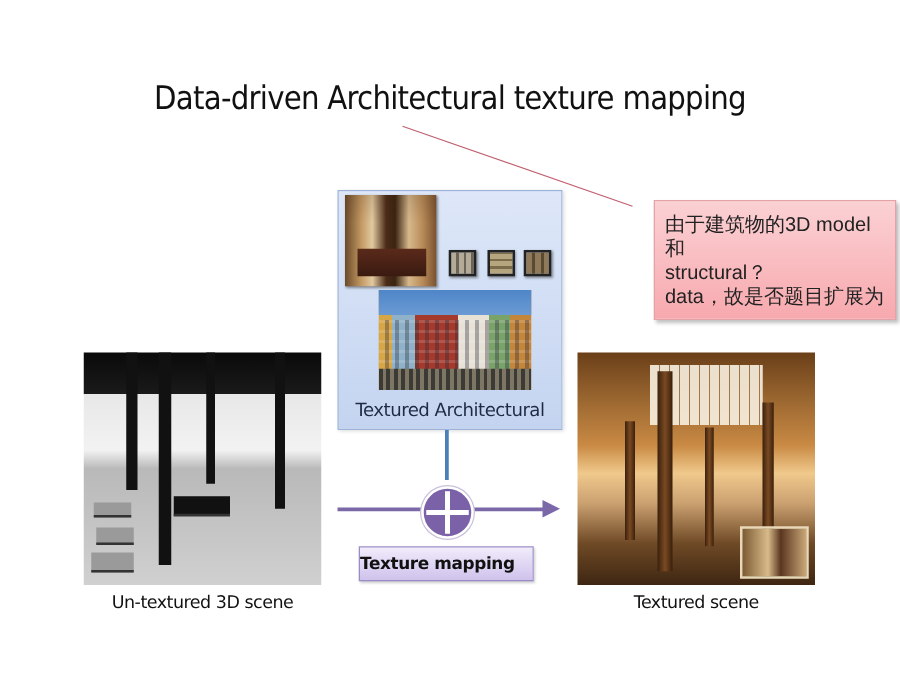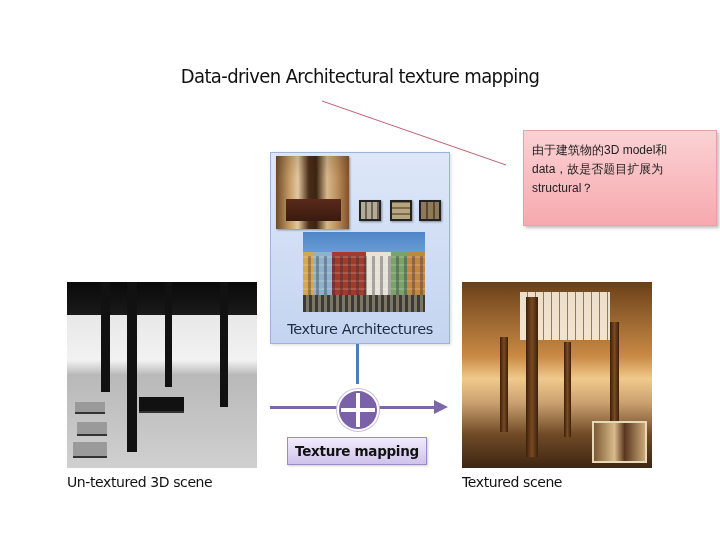--- a/index.html
+++ b/index.html
@@ -2,30 +2,30 @@
 <html><head>
 <meta charset="utf-8">
 <style>
   html, body { margin: 0; padding: 0; }
   body {
     width: 720px; height: 540px; background: #ffffff; position: relative; overflow: hidden;
     font-family: "Liberation Sans", "DejaVu Sans", sans-serif;
   }
   .title {
     position: absolute; left: 0; top: 64px; width: 720px; text-align: center;
-    font-size: 20px; color: #111; font-family: "DejaVu Sans", sans-serif; letter-spacing: -0.6px;
+    font-size: 26px; color: #111; font-family: "DejaVu Sans", sans-serif; letter-spacing: -0.6px;
     font-stretch: condensed;
   }
   .callout-line { position: absolute; left: 0; top: 0; }
   .callout {
-    position: absolute; left: 523px; top: 130px; width: 194px; height: 96px;
+    position: absolute; left: 523px; top: 160px; width: 194px; height: 96px;
     background: linear-gradient(#fbd1d4, #f7a9ae);
     border: 1px solid #e4a2a6; box-shadow: 2px 2px 3px rgba(0,0,0,0.25);
     box-sizing: border-box; padding: 10px 6px 6px 8px;
-    font-size: 12px; line-height: 19px; color: #222;
+    font-size: 16px; line-height: 19px; color: #222;
   }
   .arch-panel {
     position: absolute; left: 270px; top: 152px; width: 180px; height: 192px;
     background: linear-gradient(#dde7f8, #c4d4f0);
     border: 1px solid #9db3d9; box-sizing: border-box;
     box-shadow: 1px 1px 3px rgba(0,0,0,0.15);
   }
   .img { position: absolute; overflow: hidden; }
   .interior-thumb {
     left: 5px; top: 3px; width: 73px; height: 73px;
@@ -73,21 +73,21 @@
   .mix-node {
     position: absolute; left: 337px; top: 389px; width: 38px; height: 38px; border-radius: 50%;
     background: #7b62a8; border: 2px solid #fff; box-shadow: 0 0 0 1px #c9c0dc;
   }
   .mix-node::before { content:""; position:absolute; left: 17px; top: 2px; width: 4px; height: 34px; background:#fff; }
   .mix-node::after { content:""; position:absolute; left: 2px; top: 17px; width: 34px; height: 4px; background:#fff; }
   .tm-box {
     position: absolute; left: 287px; top: 437px; width: 140px; height: 28px; box-sizing: border-box;
     background: linear-gradient(#f1ecfb, #cfc2ec); border: 1px solid #9c8cc6;
     box-shadow: 1px 1px 2px rgba(0,0,0,0.2);
-    text-align: center; line-height: 26px; font-weight: bold; font-size: 13.5px; color: #111;
+    line-height: 26px; font-weight: bold; font-size: 13.5px; color: #111;
     font-family: "DejaVu Sans", sans-serif; letter-spacing: -0.3px;
   }
   .scene-left {
     position: absolute; left: 67px; top: 282px; width: 190px; height: 186px;
     background:
       linear-gradient(180deg, #0a0a0a 0%, #1a1a1a 18%, #e8e8e8 18%, #f2f2f2 42%, #b9b9b9 50%, #d0d0d0 100%);
   }
   .scene-left .pillar { position: absolute; background: #111; }
   .scene-left .slab { position: absolute; background: #9a9a9a; border-bottom: 2px solid #333; }
   .scene-right {
@@ -101,46 +101,46 @@
                 #f8f0e0;
     opacity: 0.9;
   }
   .scene-right .pillar { position: absolute; background: linear-gradient(90deg, #3a200c, #7a4a22, #3a200c); }
   .scene-right .inset {
     position: absolute; right: 5px; bottom: 5px; width: 55px; height: 42px;
     border: 2px solid #e8d8b8; box-sizing: border-box;
     background: linear-gradient(90deg, #7c5a34, #d8bb8a 40%, #5a3620 60%, #caa878);
   }
   .cap {
-    position: absolute; top: 474px; font-size: 14px; color: #111; 
+    position: absolute; top: 474px; font-size: 14px; color: #111; text-align: center;
     font-family: "DejaVu Sans", sans-serif; letter-spacing: -0.4px;
   }
 </style>
 </head>
 <body>
 
 <div class="title">Data-driven Architectural texture mapping</div>
 
 <svg class="callout-line" width="720" height="540">
   <line x1="322" y1="101" x2="506" y2="165" stroke="#c06070" stroke-width="1"></line>
 </svg>
 
 <div class="callout">
   <div>由于建筑物的3D model和</div>
+  <div>structural？</div>
   <div>data，故是否题目扩展为</div>
-  <div>structural？</div>
 </div>
 
 <div class="arch-panel">
   <div class="img interior-thumb"></div>
   <div class="img tex-tile tex1"></div>
   <div class="img tex-tile tex2"></div>
   <div class="img tex-tile tex3"></div>
   <div class="img nyhavn"></div>
-  <div class="panel-label">Texture Architectures</div>
+  <div class="panel-label">Textured Architectural</div>
 </div>
 
 <div class="vline"></div>
 <div class="hline"></div>
 <div class="arrowhead"></div>
 <div class="mix-node"></div>
 
 <div class="tm-box">Texture mapping</div>
 
 <div class="scene-left">

